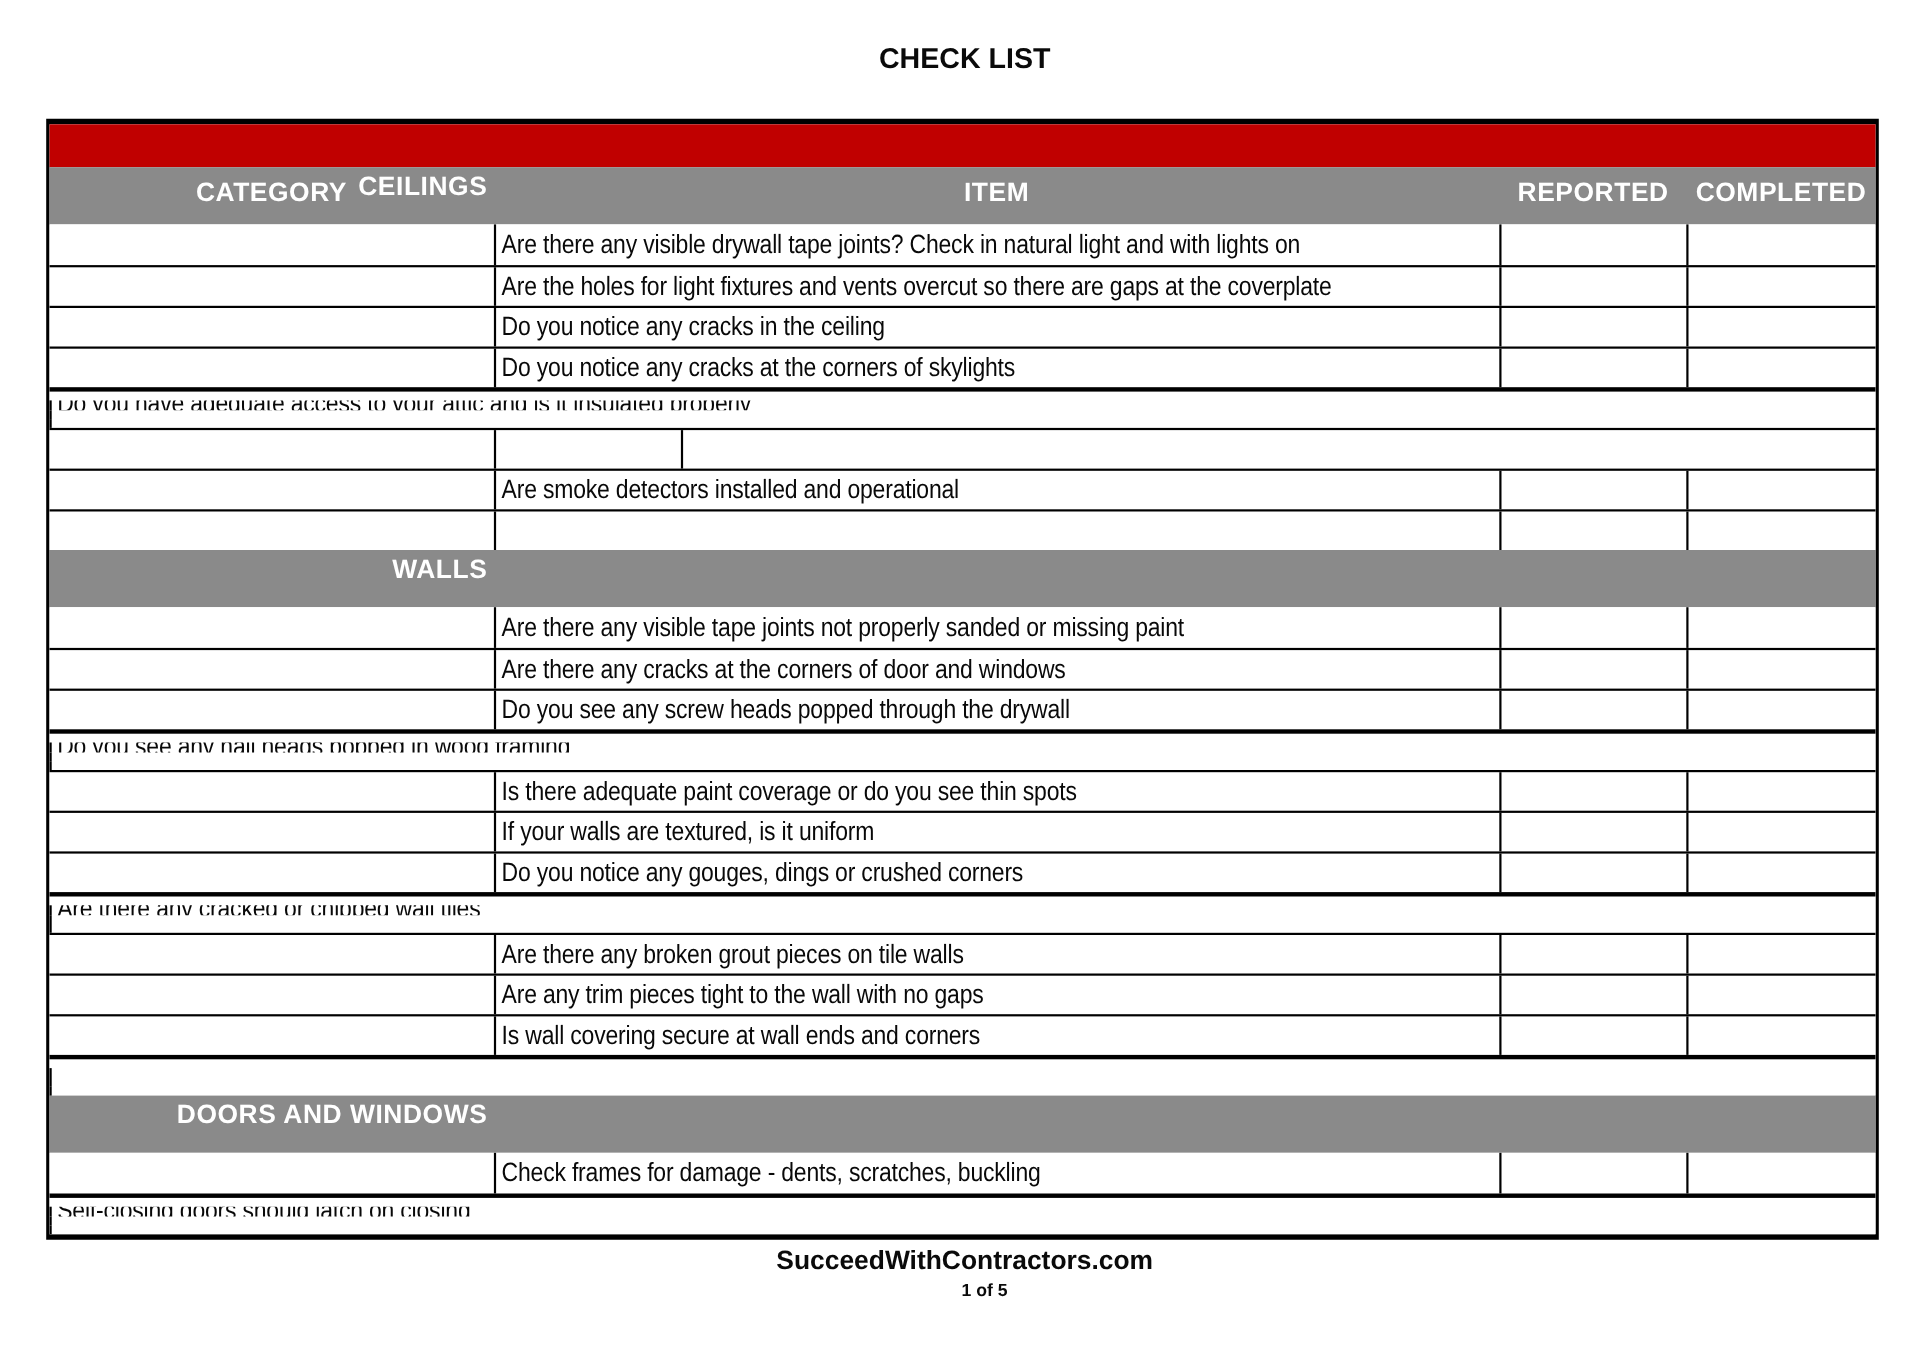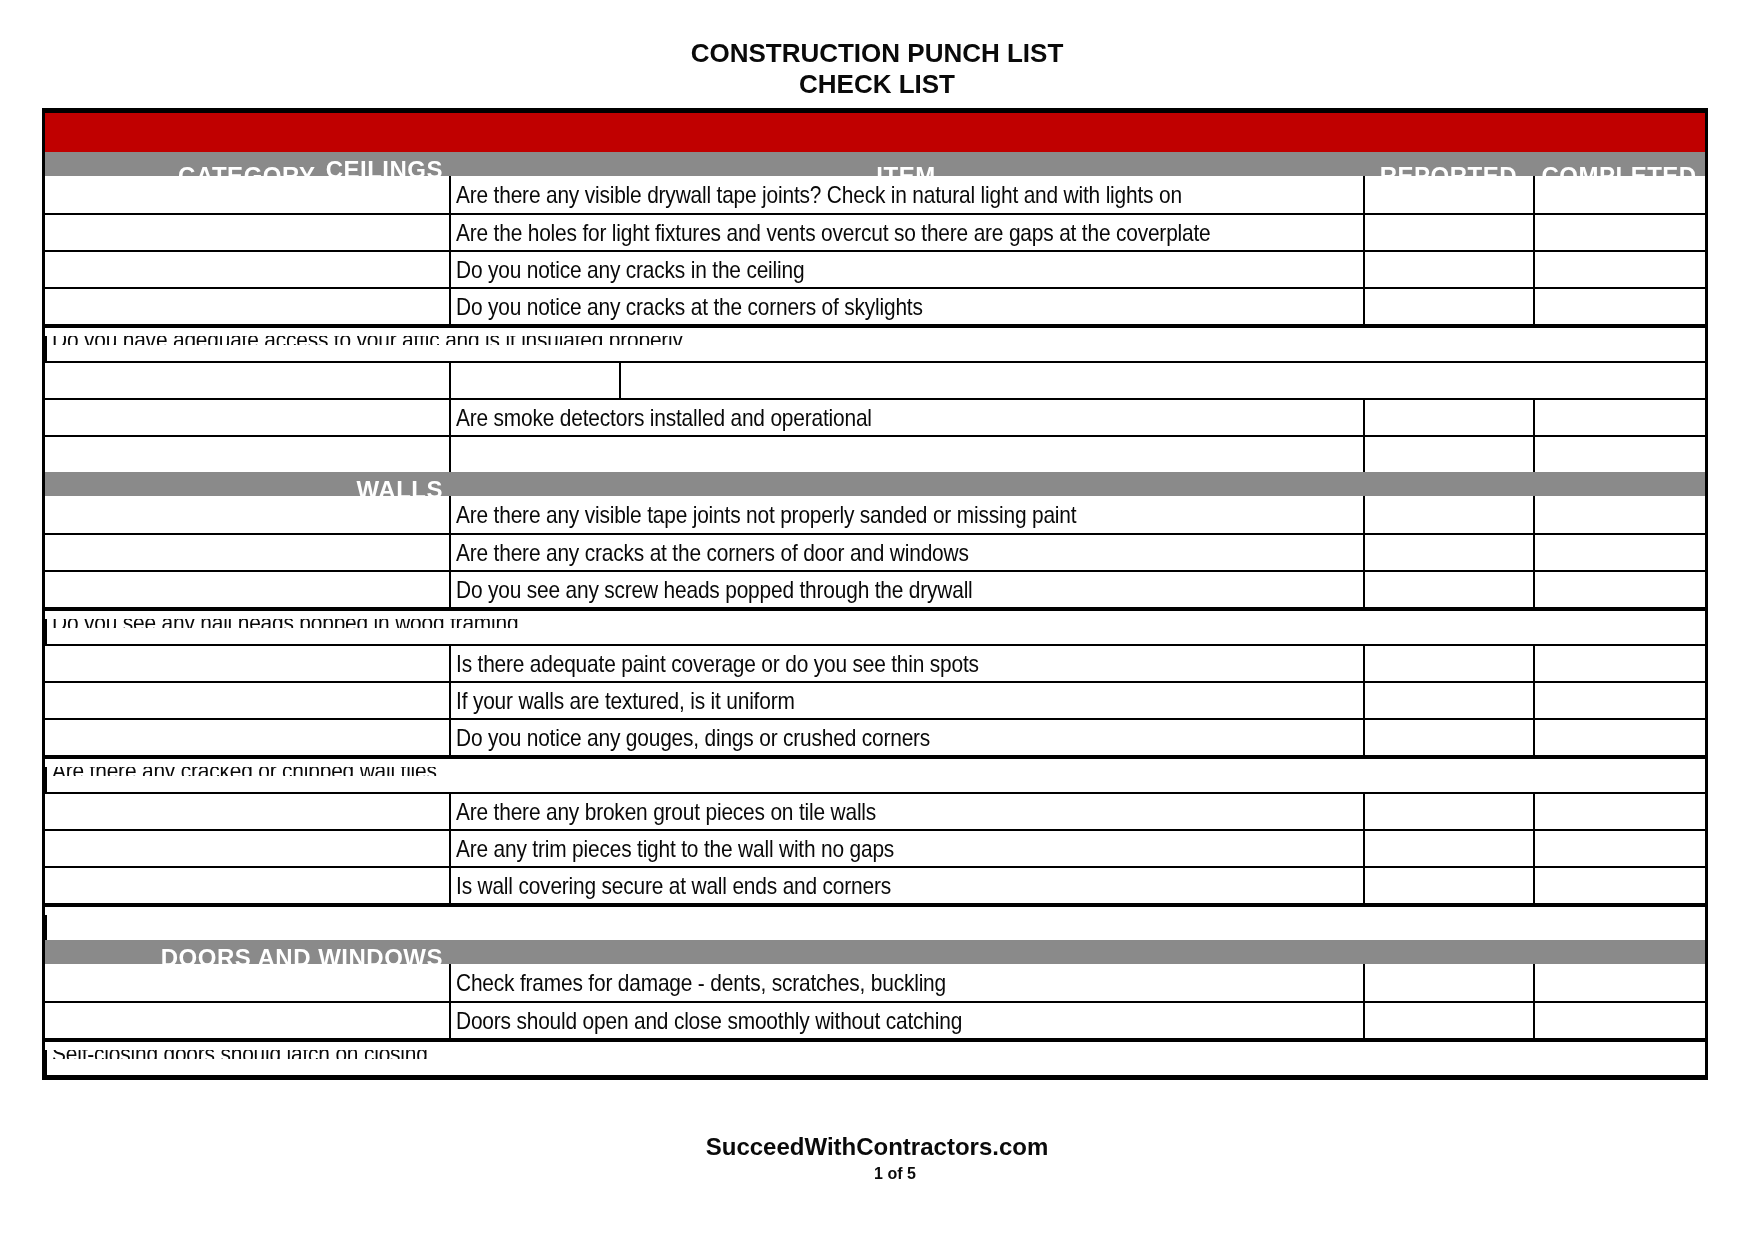--- a/index.html
+++ b/index.html
@@ -48,21 +48,21 @@
     justify-content: center;
     height: 100%;
     letter-spacing: 0.5px;
     margin-top: 43px;
   }
   .w-cat  { width: 404px; }
   .w-item { width: 916px; }
   .w-rep  { width: 170px; }
   .w-comp { width: 172px; flex: 1 1 auto; }
   .section-row {
-    height: 24px;
+    height: 52px;
     background: var(--section-gray, #8A8A8A);
   }
   .section-label {
     width: 404px;
     height: 100%;
     text-align: right;
     padding-right: 6px;
     line-height: 36px;
     color: #ffffff;
     font-weight: bold;
@@ -107,21 +107,20 @@
   }
   .footer-site { font-size: 24px; line-height: 25px; }
   .footer-page { font-size: 16px; line-height: 30px; padding-left: 36px; }
 </style>
 </head>
 <body>
 
 <div class="page" style="--header-red: #C00000; --section-gray: #8A8A8A;">
 
   <div class="doc-title">
-    <div>CONSTRUCTION PUNCH LIST</div>
     <div>CHECK LIST</div>
   </div>
 
   <div class="punch-table">
     <div class="row header-row">
       <div class="header-cell w-cat">CATEGORY</div>
       <div class="header-cell w-item">ITEM</div>
       <div class="header-cell w-rep">REPORTED</div>
       <div class="header-cell w-comp">COMPLETED</div>
     </div>
@@ -289,28 +288,20 @@
         <div class="section-label">DOORS AND WINDOWS</div>
       </div>
       <div class="row data-row first-after-section">
         <div class="cell category-cell w-cat"></div>
         <div class="cell item-cell w-item">
           <span class="item-text">Check frames for damage - dents, scratches, buckling</span>
         </div>
         <div class="cell reported-cell w-rep"></div>
         <div class="cell completed-cell w-comp"></div>
       </div>
-      <div class="row data-row">
-        <div class="cell category-cell w-cat"></div>
-        <div class="cell item-cell w-item">
-          <span class="item-text">Doors should open and close smoothly without catching</span>
-        </div>
-        <div class="cell reported-cell w-rep"></div>
-        <div class="cell completed-cell w-comp"></div>
-      </div>
       <div class="row data-row thick-top">
         <div class="cell category-cell w-cat"></div>
         <div class="cell item-cell w-item">
           <span class="item-text">Self-closing doors should latch on closing</span>
         </div>
         <div class="cell reported-cell w-rep"></div>
         <div class="cell completed-cell w-comp"></div>
       </div>
     </div>
 

